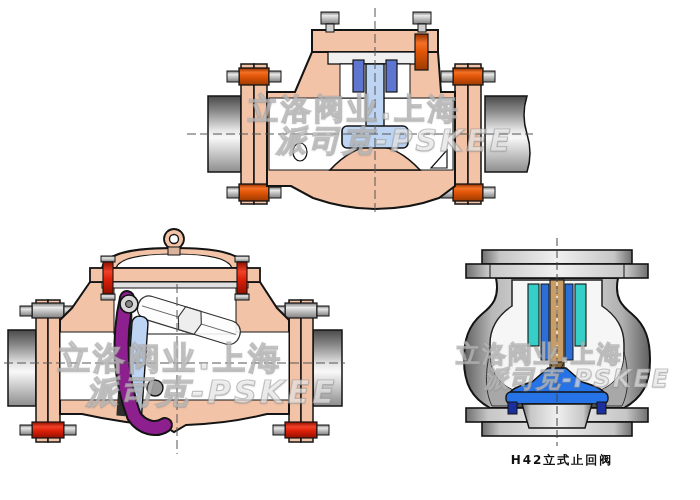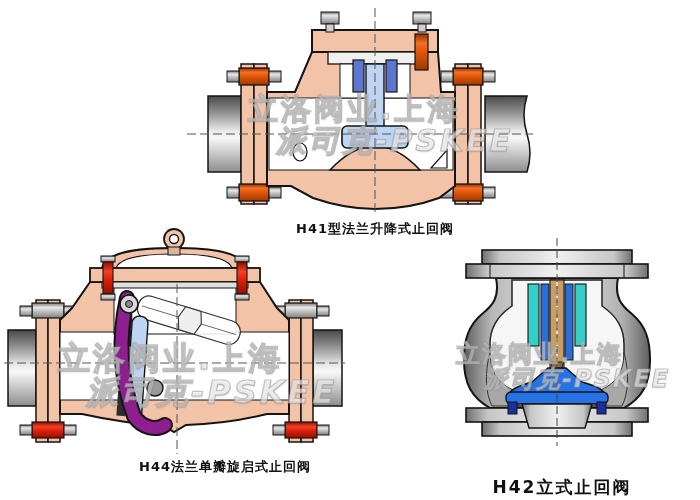--- a/index.html
+++ b/index.html
@@ -2,21 +2,21 @@
 <html><head>
 <meta charset="utf-8">
 <style>
   html,body{margin:0;padding:0;}
   body{background:#fff;font-family:"DejaVu Sans","Liberation Sans",sans-serif;}
   #stage{position:relative;width:700px;height:500px;background:#ffffff;overflow:hidden;}
   .fig{position:absolute;}
   .caption{position:absolute;color:#111;font-weight:bold;text-align:center;
            font-family:"DejaVu Sans","Liberation Sans",sans-serif;}
   .caption.small{font-size:13px;letter-spacing:1px;}
-  .caption.large{font-size:17px;letter-spacing:2px;margin-top:24px;}
+  .caption.large{font-size:12px;letter-spacing:2px;}
   .wm{position:absolute;pointer-events:none;font-weight:bold;
       color:rgba(255,255,255,0.55);
       -webkit-text-stroke:1.2px rgba(150,150,150,0.55);
       text-shadow:0 1px 2px rgba(120,120,120,0.35);
       line-height:1.05;white-space:nowrap;}
   .wm .l2{margin-left:28px;font-style:italic;}
   .wm-a{font-size:30px;letter-spacing:3px;}
   .wm-b{font-size:32px;letter-spacing:3px;}
   .wm-c{font-size:24px;letter-spacing:2px;}
   svg{display:block;}
@@ -248,22 +248,20 @@
         <rect x="54" y="156" width="102" height="12" rx="5" fill="#2673e8" stroke="#141414" stroke-width="1.4"></rect>
         <rect x="56" y="166" width="9" height="12" fill="#1b2f9e" stroke="#141414" stroke-width="1"></rect>
         <rect x="145" y="166" width="9" height="12" fill="#1b2f9e" stroke="#141414" stroke-width="1"></rect>
         <path d="M70,168 L140,168 L133,192 L77,192 Z" fill="url(#fgH)" stroke="#141414" stroke-width="1.4"></path>
       </g>
 
       <line x1="105" y1="2" x2="105" y2="210" stroke="#444" stroke-width="1" stroke-dasharray="8,4"></line>
     </svg>
   </div>
 
-  <div class="caption small" style="left:190px;top:220px;width:370px;">H41型法兰升降式止回阀</div>
-  <div class="caption small" style="left:45px;top:458px;width:360px;">H44法兰单瓣旋启式止回阀</div>
   <div class="caption large" style="left:452px;top:452px;width:220px;">H42立式止回阀</div>
 
   <div class="wm wm-a" style="left:248px;top:93px;">
     <div class="l1">立洛阀业.上海</div>
     <div class="l2">派司克-PSKEE</div>
   </div>
   <div class="wm wm-b" style="left:58px;top:342px;">
     <div class="l1">立洛阀业.上海</div>
     <div class="l2">派司克-PSKEE</div>
   </div>

